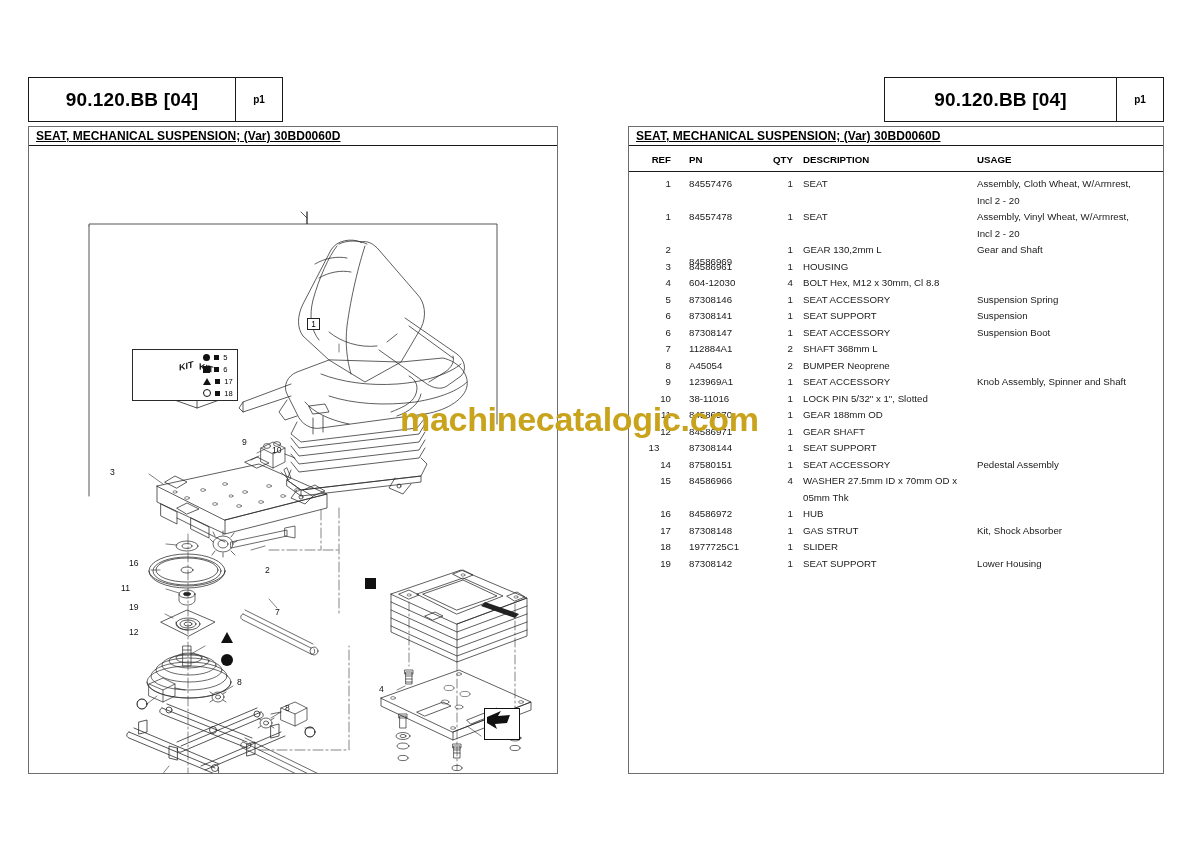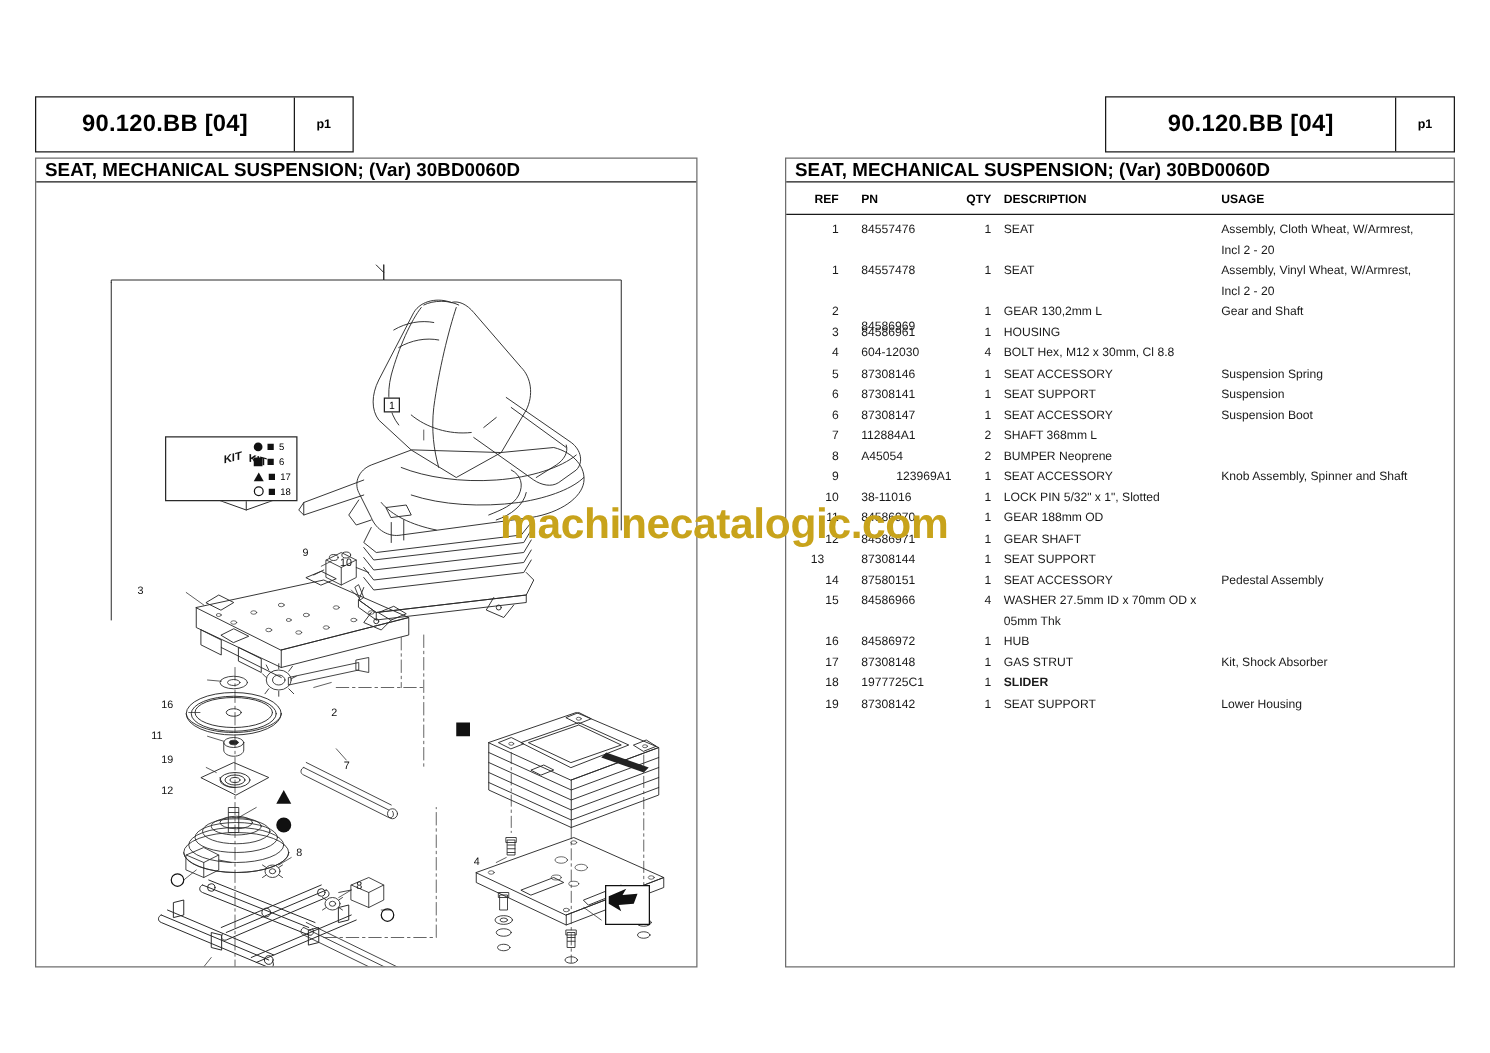--- a/index.html
+++ b/index.html
@@ -37,23 +37,24 @@
     position:absolute;box-sizing:border-box;
     border:1.3px solid #6e6e6e;
     background:#fff;
   }
   .frame .capbar{
     box-sizing:border-box;
     height:19px;
     border-bottom:1.3px solid #1a1a1a;
     display:flex;align-items:center;
     padding-left:7px;
-    font-size:15px;font-weight:bold;color:#000;
+    font-size:12px;font-weight:bold;color:#000;
     letter-spacing:.05px;
     white-space:nowrap;
+    text-decoration:underline;
   }
 
   
   .thead{
     box-sizing:border-box;
     height:26px;
     border-bottom:1.6px solid #1a1a1a;
     position:relative;
   }
   .thead span{
@@ -624,21 +625,21 @@
           <span class="c-desc" style="top:2px;">SHAFT 368mm L</span>
         </div>
         <div class="trow" style="top: 185.5px;">
           <span class="c-ref" style="left:8px;top:2px;">8</span>
           <span class="c-pn" style="top:2px;">A45054</span>
           <span class="c-qty" style="left:150px;top:2px;">2</span>
           <span class="c-desc" style="top:2px;">BUMPER Neoprene</span>
         </div>
         <div class="trow" style="top: 202px;">
           <span class="c-ref" style="left:8px;top:2px;">9</span>
-          <span class="c-pn" style="top:2px;margin-left:28px;">123969A1</span>
+          <span class="c-pn" style="top:2px;">123969A1</span>
           <span class="c-qty" style="left:150px;top:2px;">1</span>
           <span class="c-desc" style="top:2px;">SEAT ACCESSORY</span>
           <span class="c-use" style="top:2px;">Knob Assembly, Spinner and Shaft</span>
         </div>
         <div class="trow" style="top: 218.5px;">
           <span class="c-ref" style="left:8px;top:2px;">10</span>
           <span class="c-pn" style="top:2px;">38-11016</span>
           <span class="c-qty" style="left:150px;top:2px;">1</span>
           <span class="c-desc" style="top:2px;">LOCK PIN 5/32" x 1", Slotted</span>
         </div>
@@ -686,21 +687,21 @@
           <span class="c-ref" style="left:8px;top:2px;">17</span>
           <span class="c-pn" style="top:2px;">87308148</span>
           <span class="c-qty" style="left:150px;top:2px;">1</span>
           <span class="c-desc" style="top:2px;">GAS STRUT</span>
           <span class="c-use" style="top:2px;">Kit, Shock Absorber</span>
         </div>
         <div class="trow" style="top: 367px;">
           <span class="c-ref" style="left:8px;top:2px;">18</span>
           <span class="c-pn" style="top:2px;">1977725C1</span>
           <span class="c-qty" style="left:150px;top:2px;">1</span>
-          <span class="c-desc" style="top:2px;font-weight:bold;">SLIDER</span>
+          <span class="c-desc" style="top:2px;">SLIDER</span>
         </div>
         <div class="trow" style="top: 383.5px;">
           <span class="c-ref" style="left:8px;top:2px;">19</span>
           <span class="c-pn" style="top:2px;">87308142</span>
           <span class="c-qty" style="left:150px;top:2px;">1</span>
           <span class="c-desc" style="top:2px;">SEAT SUPPORT</span>
           <span class="c-use" style="top:2px;">Lower Housing</span>
         </div>
       </div>
   </div>

